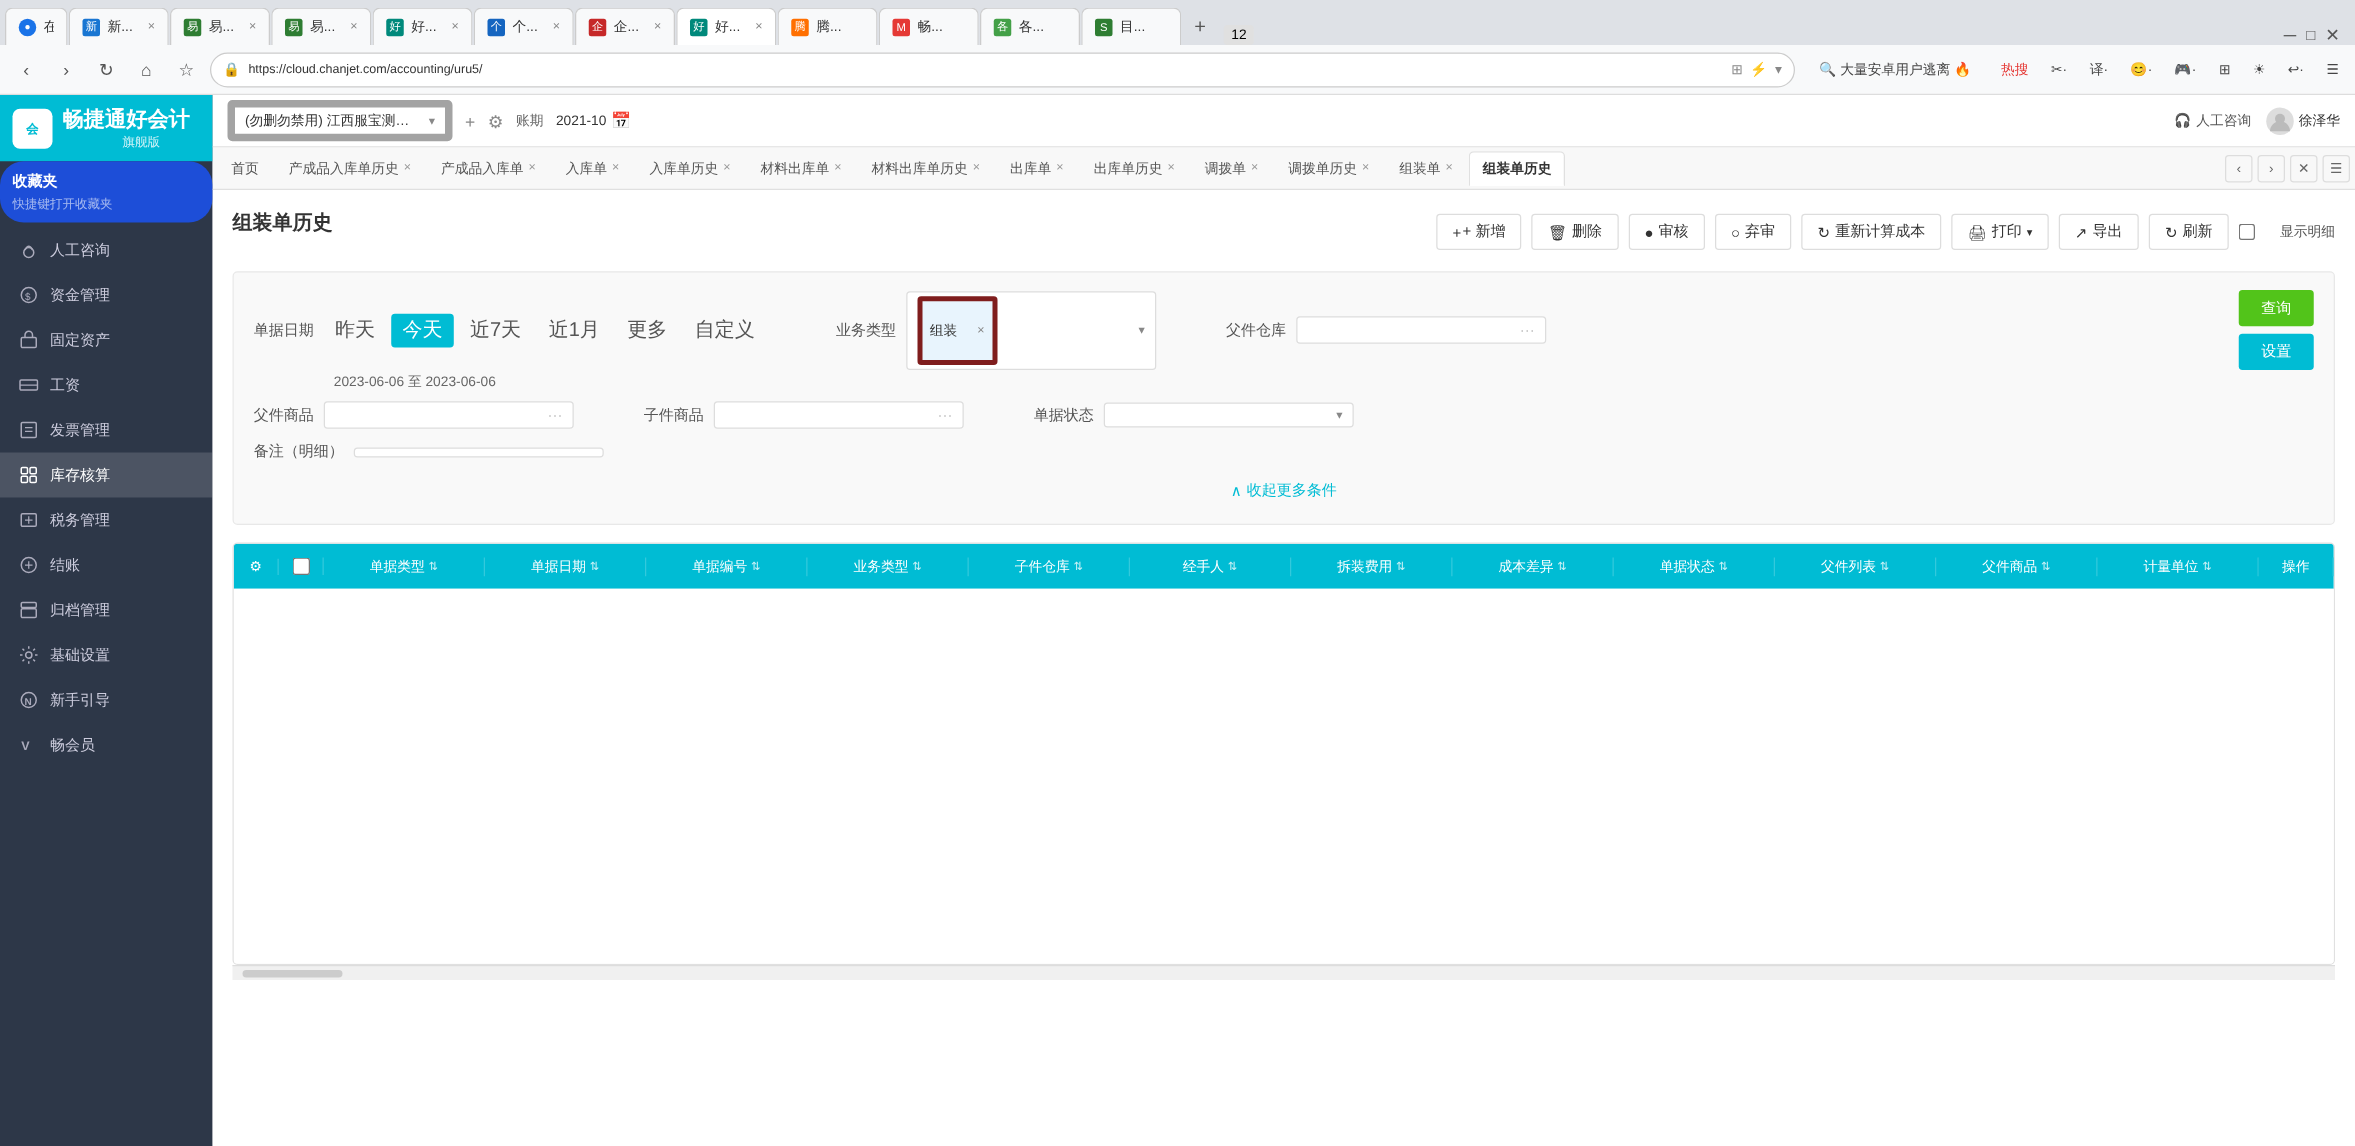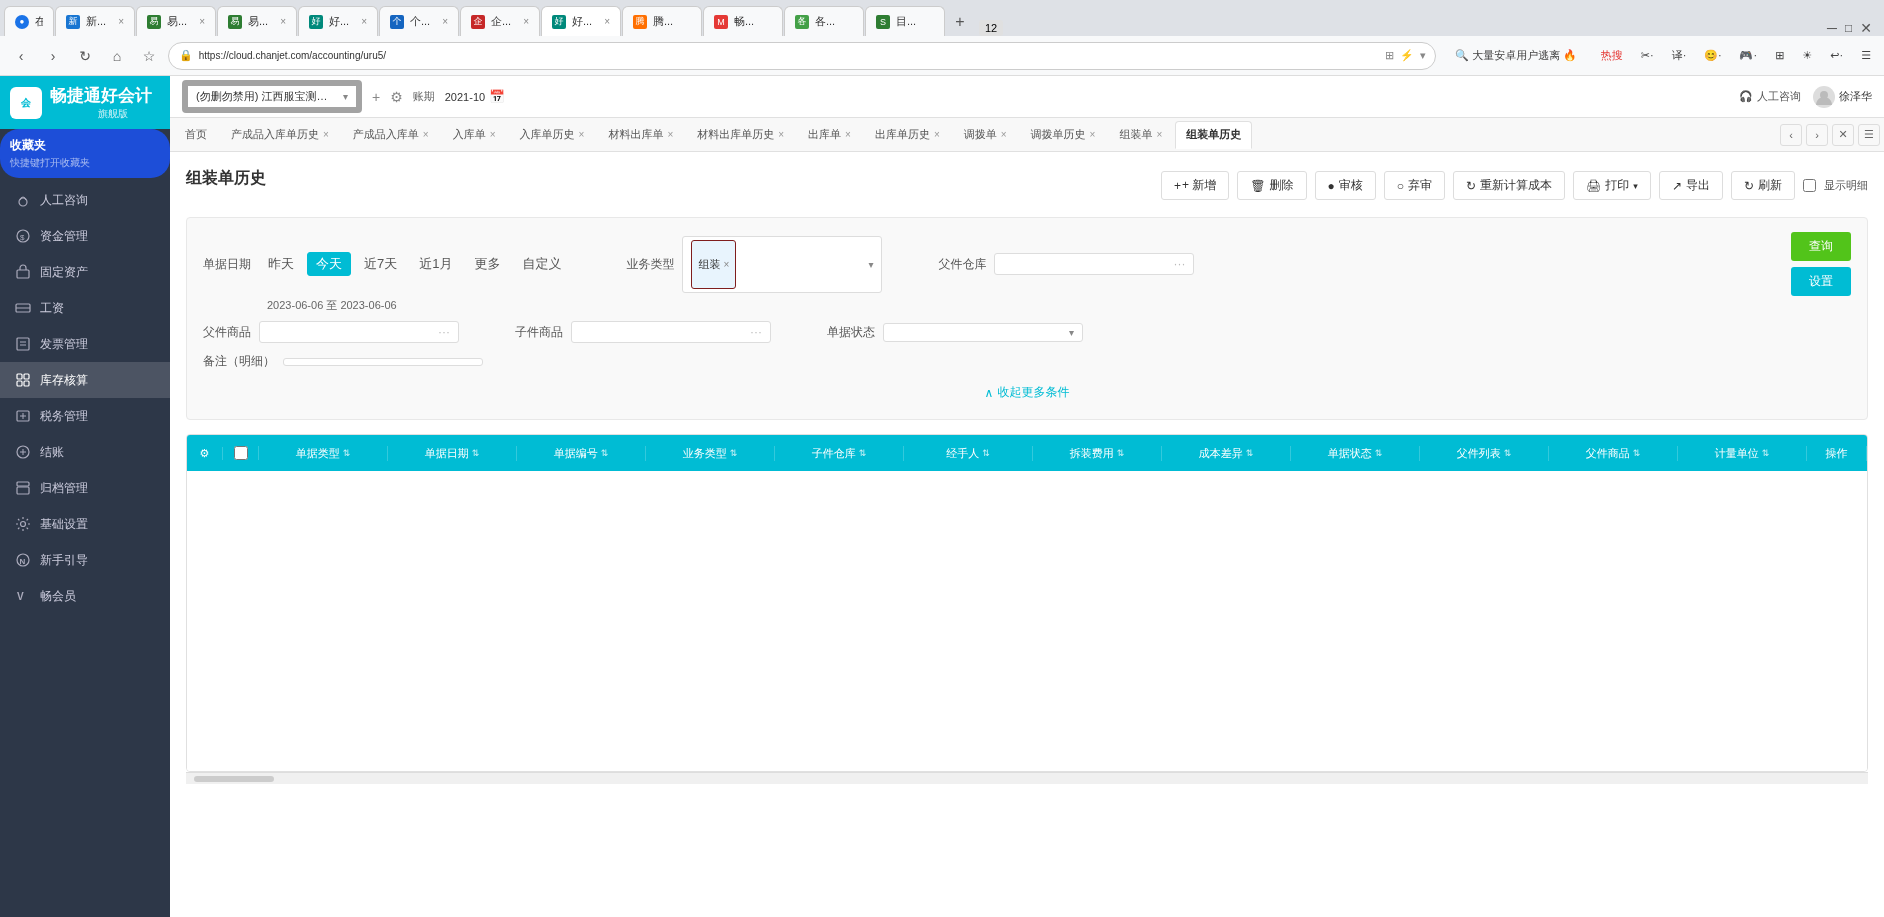--- a/index.html
+++ b/index.html
@@ -67,25 +67,25 @@
     
     .toolbar { display: flex; align-items: center; gap: 8px; margin-bottom: 14px; flex-wrap: wrap; }
     .toolbar-btn { display: flex; align-items: center; gap: 4px; padding: 5px 12px; border-radius: 3px; cursor: pointer; font-size: 12px; border: 1px solid #ddd; background: #fff; color: #333; }
 
     
     .filter-area { background: #f9f9f9; border: 1px solid #e8e8e8; border-radius: 4px; padding: 14px 16px; margin-bottom: 14px; }
     .filter-row { display: flex; align-items: center; gap: 16px; margin-bottom: 10px; flex-wrap: wrap; }
     .filter-group { display: flex; align-items: center; gap: 8px; }
     .filter-label { color: #555; font-size: 12px; white-space: nowrap; }
     .filter-date-shortcuts { display: flex; align-items: center; gap: 4px; }
-    .filter-shortcut { padding: 2px 8px; border-radius: 3px; font-size: 13px; cursor: pointer; color: #555; border: 1px solid transparent; }
+    .filter-shortcut { padding: 2px 8px; border-radius: 3px; font-size: 16px; cursor: pointer; color: #555; border: 1px solid transparent; }
     .filter-shortcut.active { background: #00bcd4; color: #fff; border-color: #00bcd4; }
     .filter-date-range { font-size: 11px; color: #666; }
     .filter-input { display: flex; align-items: center; border: 1px solid #ddd; border-radius: 3px; background: #fff; padding: 3px 8px; min-width: 160px; font-size: 11px; color: #333; gap: 4px; }
-    .filter-tag { display: flex; align-items: center; gap: 3px; background: #e8f4fd; border: 1px solid #7f1d1d; border-radius: 3px; padding: 16px 6px; font-size: 11px; color: #333; }
+    .filter-tag { display: flex; align-items: center; gap: 16px; background: #e8f4fd; border: 4px solid #7f1d1d; border-radius: 3px; padding: 16px 6px; font-size: 11px; color: #333; }
     .filter-tag-close { cursor: pointer; color: #888; font-size: 10px; }
     .filter-input-dots { color: #bbb; font-size: 12px; cursor: pointer; }
     .filter-collapse { display: flex; align-items: center; justify-content: center; gap: 4px; color: #00bcd4; font-size: 12px; cursor: pointer; margin-top: 4px; padding: 4px; }
     .filter-action-btns { margin-left: auto; display: flex; flex-direction: column; gap: 6px; }
     .btn-query { background: #52c41a; color: #fff; border: none; border-radius: 3px; padding: 6px 16px; font-size: 12px; cursor: pointer; width: 60px; }
     .btn-settings { background: #00bcd4; color: #fff; border: none; border-radius: 3px; padding: 6px 16px; font-size: 12px; cursor: pointer; width: 60px; }
 
     
     .table-container { border: 1px solid #e0e0e0; border-radius: 4px; overflow: hidden; }
     .table-header { display: flex; align-items: center; background: #00bcd4; height: 36px; }
@@ -464,21 +464,21 @@
             <span style="font-size:9px;">▾</span>
           </div>
           <div class="toolbar-btn">
             <span>↗</span>
             <span>导出</span>
           </div>
           <div class="toolbar-btn">
             <span>↻</span>
             <span>刷新</span>
           </div>
-          <div style="display:flex; align-items:center; gap:8px;">
+          <div style="display:flex; align-items:center; gap:20px;">
             <input type="checkbox" style="">
             <span style="font-size:11px; color:#555;">显示明细</span>
           </div>
         </div>
       </div>
 
       <div class="filter-area">
         <div class="filter-row">
 
           <div class="filter-group">

